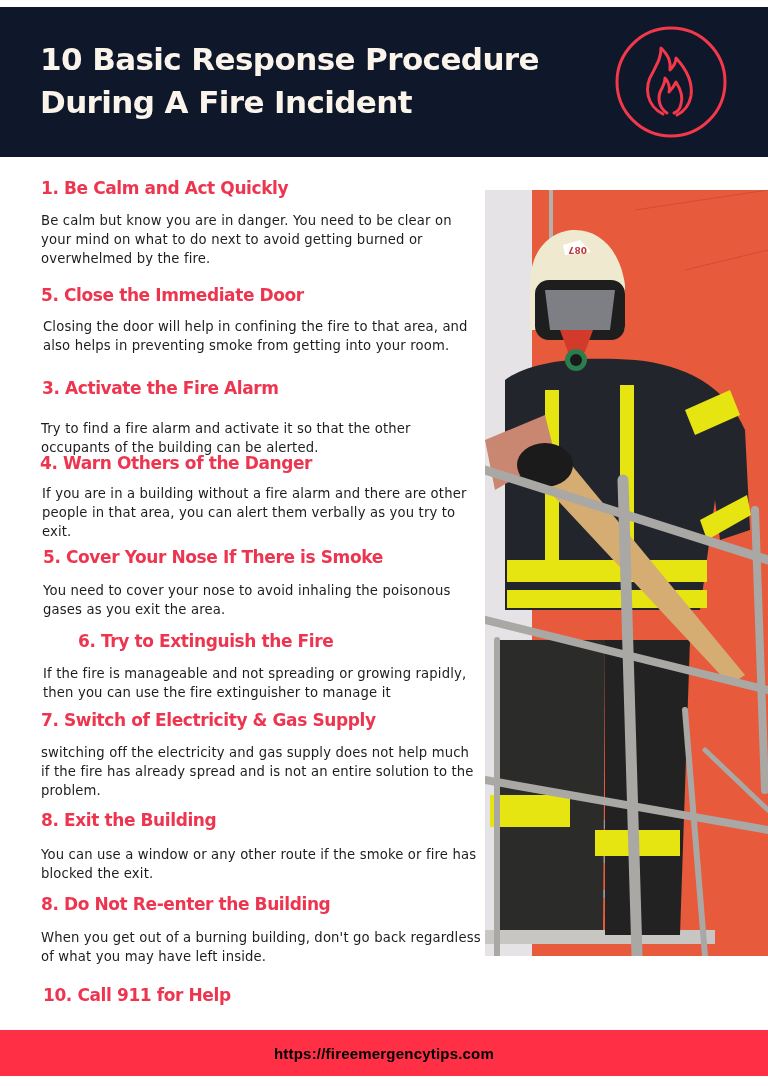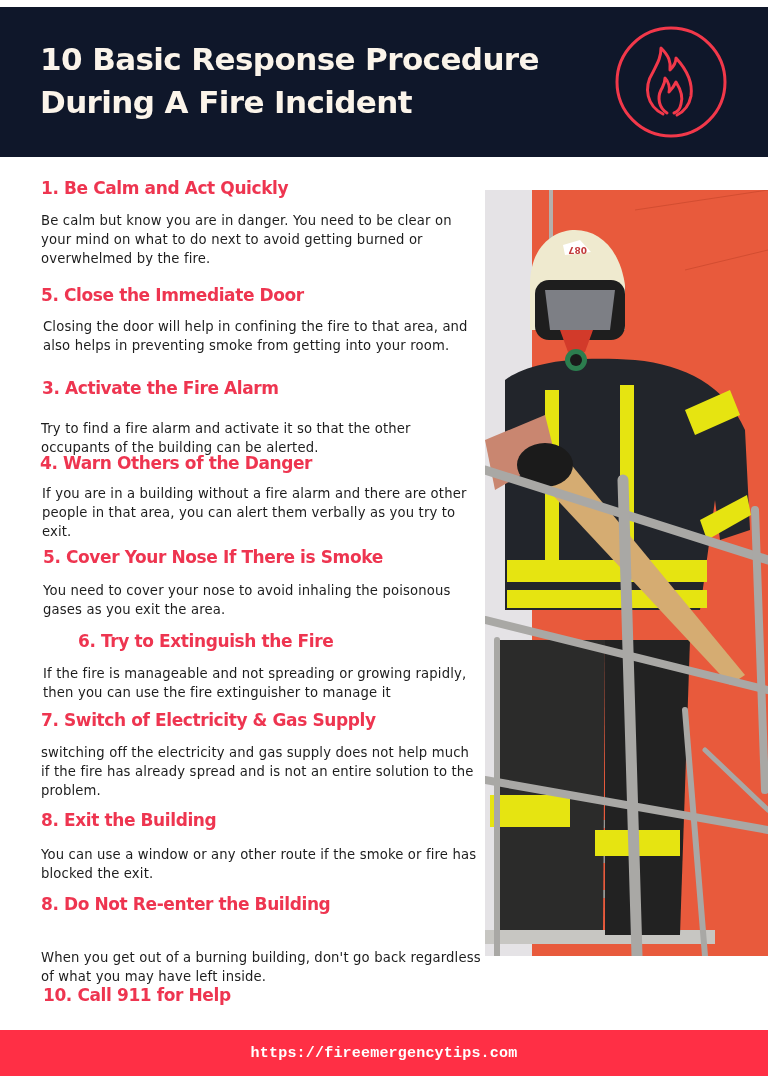--- a/index.html
+++ b/index.html
@@ -34,21 +34,21 @@
     .photo {
       position: absolute; left: 485px; top: 190px; width: 283px; height: 766px; overflow: hidden;
     }
 
     .footer {
       position: absolute; left: 0; top: 1030px; width: 768px; height: 46px;
       background: #ff2f45;
       display: flex; align-items: center; justify-content: center;
     }
     .footer-link {
-      color: #ffffff; font-weight: bold; font-family: Liberation Mono, monospace;
+      color: #000000; font-weight: bold; font-family: Liberation Sans, sans-serif;
       font-size: 15px; letter-spacing: 0.2px; text-decoration: none;
     }
   </style>
 </head>
 <body>
 
 <div class="header">
   <h1 class="title">
     <span>10 Basic Response Procedure</span>
     <span>During A Fire Incident</span>
@@ -79,21 +79,21 @@
   <h2 class="step-title" style="left:42px; top:631px;margin-left:36px;">6. Try to Extinguish the Fire</h2>
   <p class="step-body" style="left:43px; top:664px; width:440px;">If the fire is manageable and not spreading or growing rapidly, then you can use the fire extinguisher to manage it</p>
 
   <h2 class="step-title" style="left:41px; top:710px;">7. Switch of Electricity &amp; Gas Supply</h2>
   <p class="step-body" style="left:41px; top:743px;">switching off the electricity and gas supply does not help much if the fire has already spread and is not an entire solution to the problem.</p>
 
   <h2 class="step-title" style="left:41px; top:810px;">8. Exit the Building</h2>
   <p class="step-body" style="left:41px; top:845px;">You can use a window or any other route if the smoke or fire has blocked the exit.</p>
 
   <h2 class="step-title" style="left:41px; top:894px;">8. Do Not Re-enter the Building</h2>
-  <p class="step-body" style="left:41px; top:928px;margin-top:20px;">When you get out of a burning building, don't go back regardless of what you may have left inside.</p>
+  <p class="step-body" style="left:41px; top:928px;">When you get out of a burning building, don't go back regardless of what you may have left inside.</p>
 
   <h2 class="step-title" style="left:43px; top:985px;text-align:center;">10. Call 911 for Help</h2>
 </div>
 
 <div class="photo">
   <svg width="283" height="766" viewBox="0 0 283 766">
 
     <rect x="0" y="0" width="283" height="766" fill="#e5e3e6"></rect>
     <rect x="47" y="0" width="236" height="766" fill="#e85a3c"></rect>
     <rect x="64" y="0" width="4" height="150" fill="#b5b0ac"></rect>

